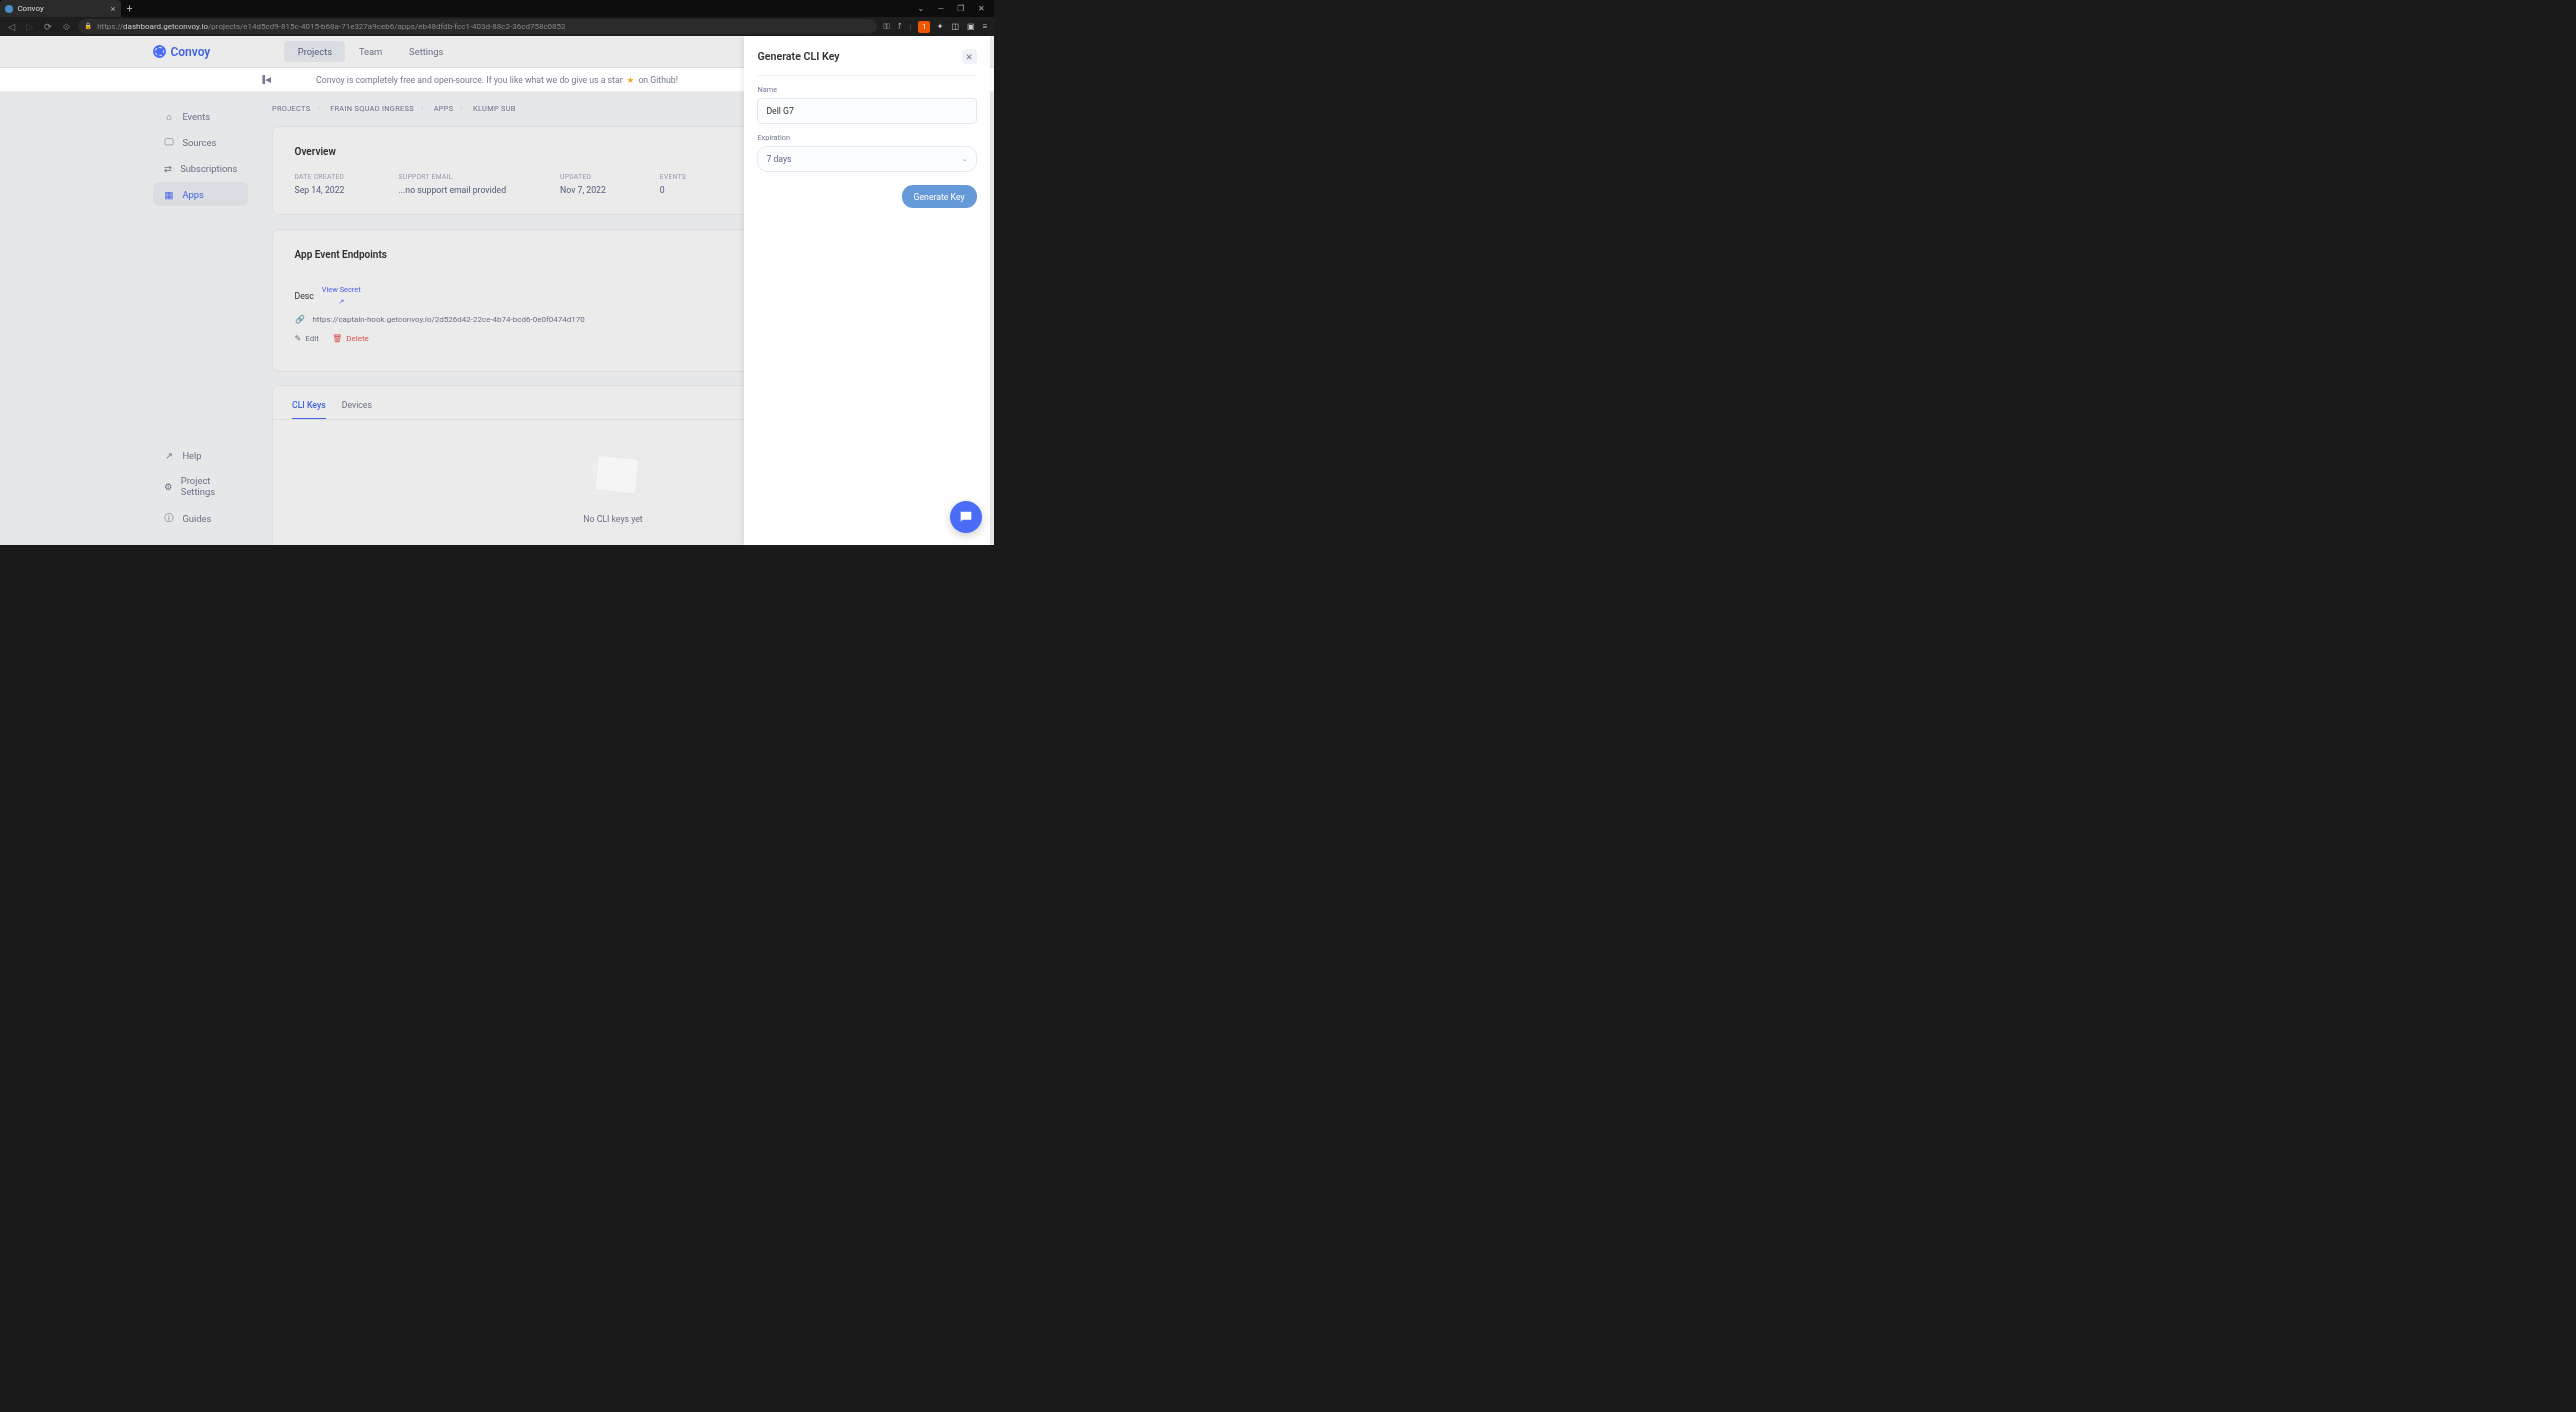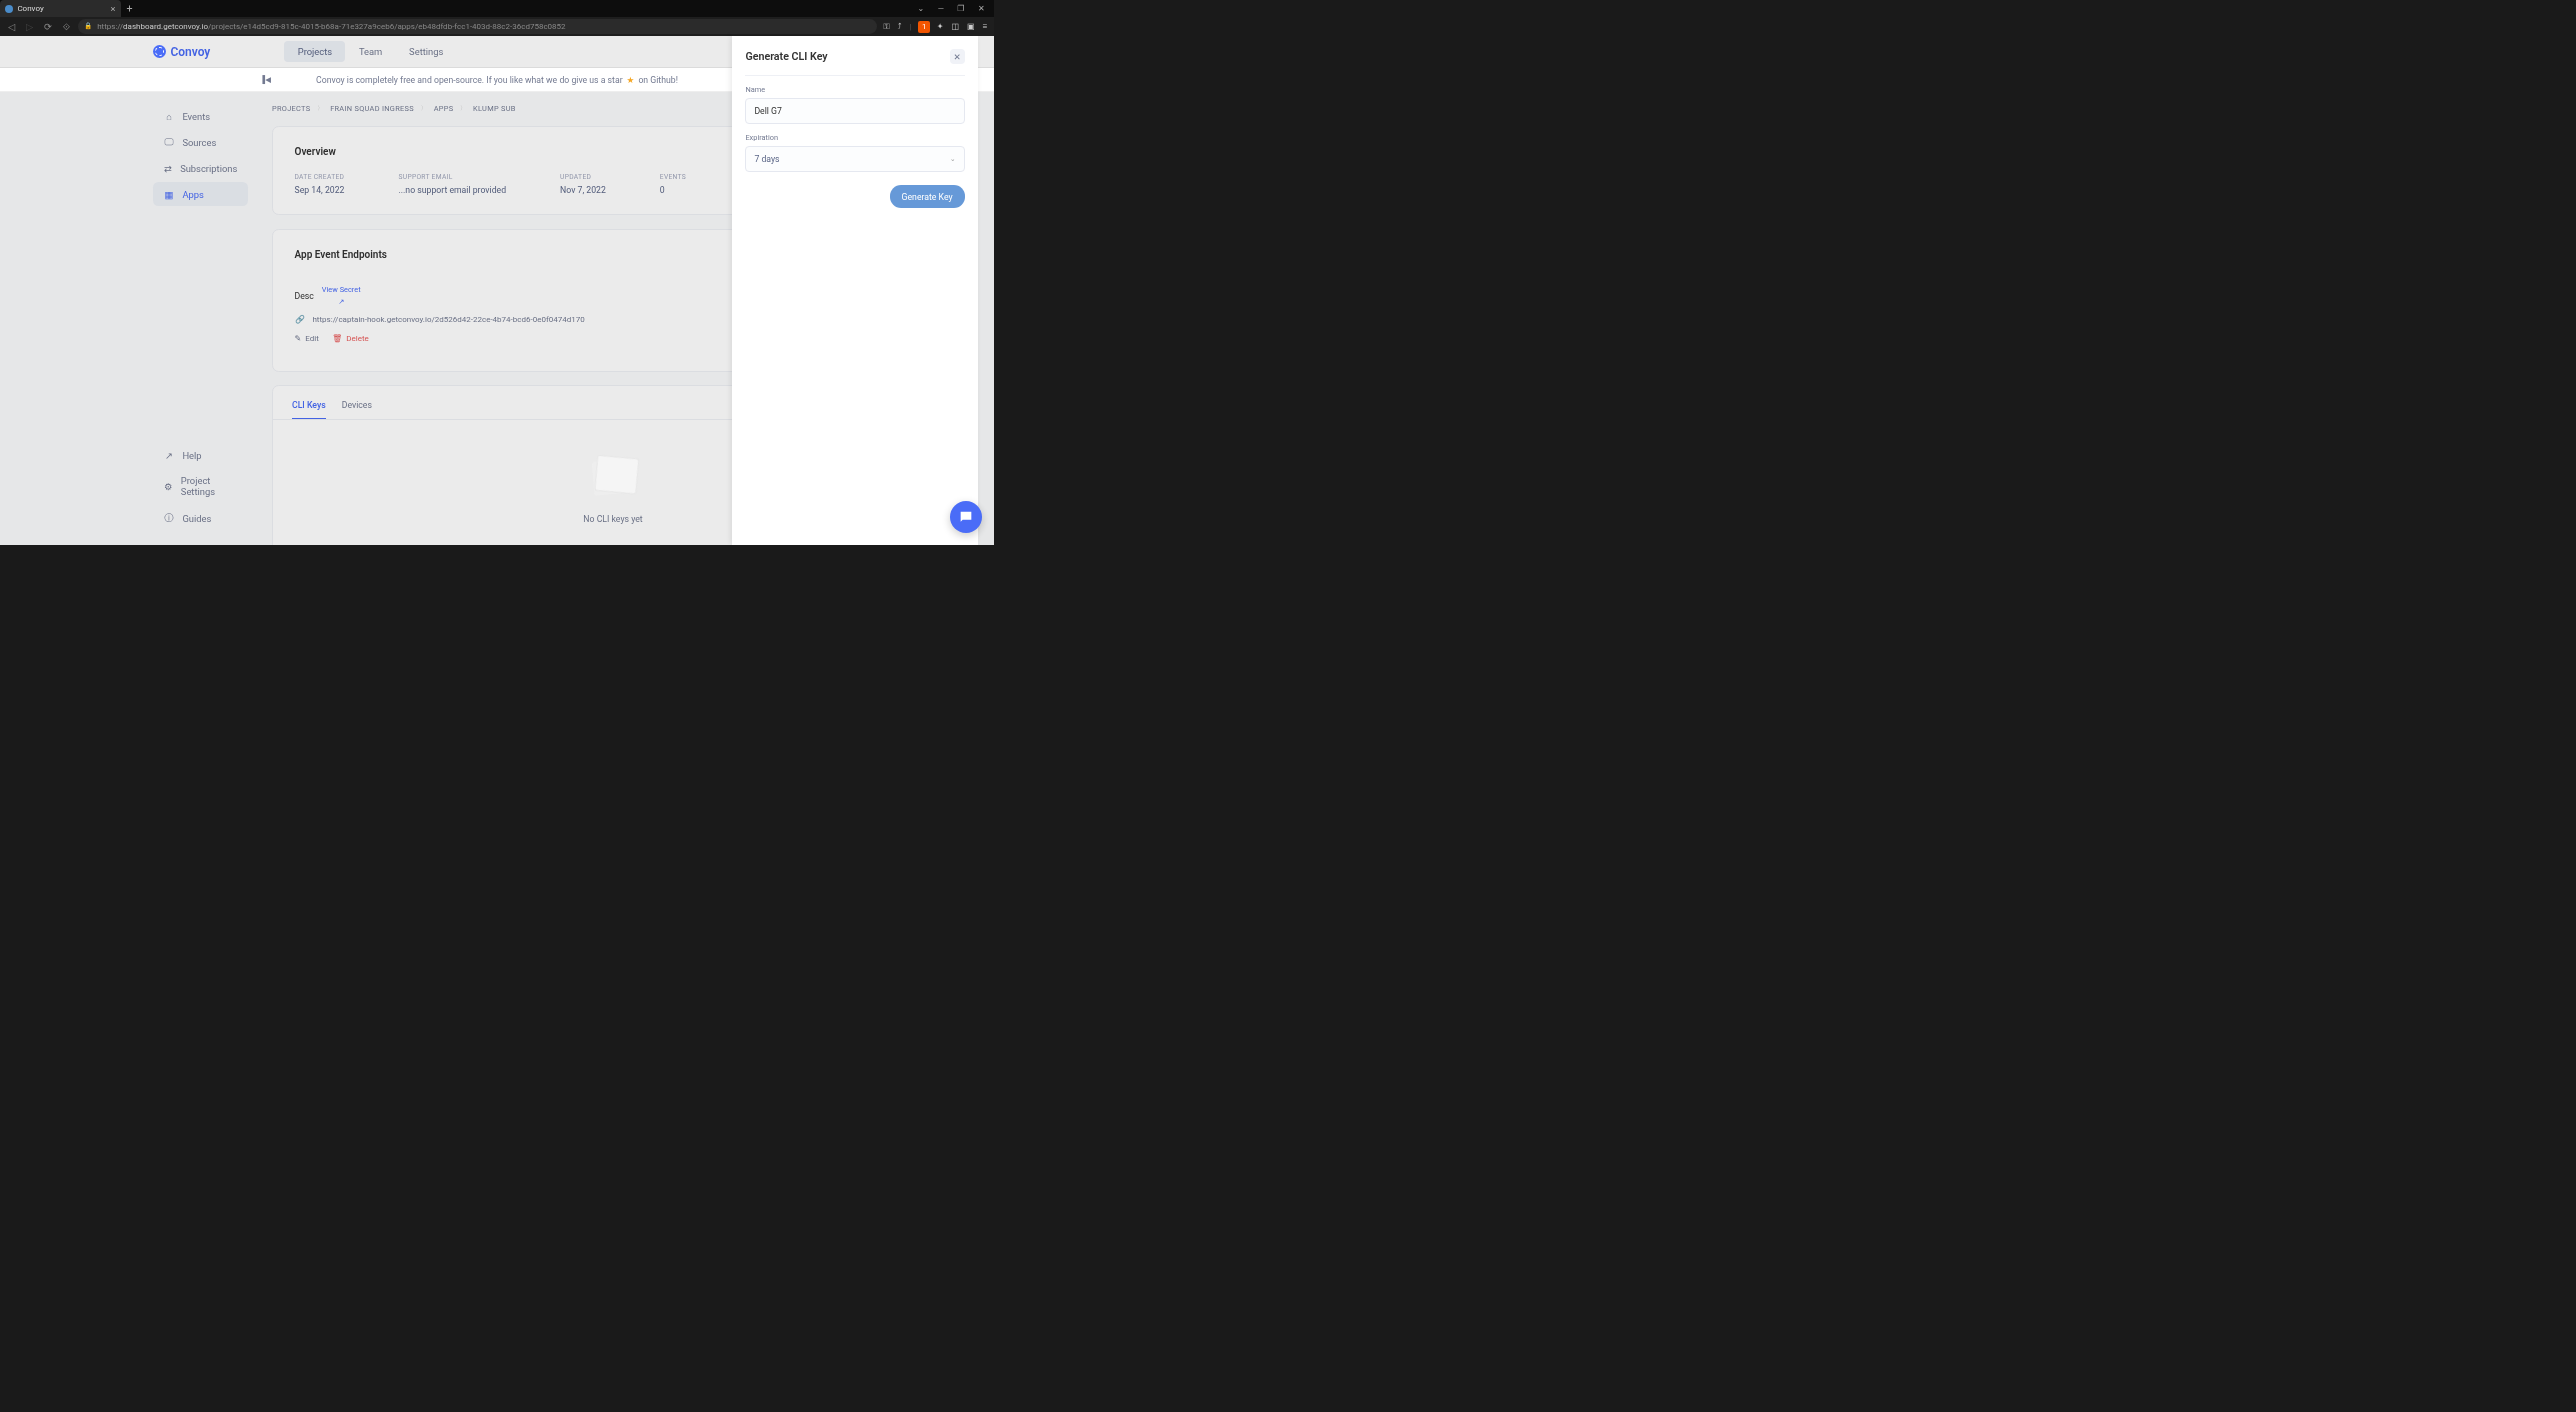--- a/index.html
+++ b/index.html
@@ -75,27 +75,27 @@
 .tab-item.active { color: #4a6cf7; border-bottom-color: #4a6cf7; font-weight: 500; }
 
 .empty-state { padding: 40px 0; text-align: center; color: #737a91; font-size: 8.7px; }
 .empty-illustration { width: 40px; height: 34px; margin: 0 auto 20px; background: #f0f0f0; border-radius: 2.7px; position: relative; transform: rotate(-5deg); opacity: 0.7; }
 .empty-illustration::after { content: ''; position: absolute; top: -2.7px; left: 2.7px; width: 40px; height: 34px; background: #fafafa; border: 0.7px solid #e5e5e5; border-radius: 2.7px; transform: rotate(10deg); }
 
 
 .overlay-dim { position: absolute; top: 0; left: 0; right: 0; bottom: 0; background: rgba(0,0,0,0.08); pointer-events: none; }
 
 
-.drawer { position: absolute; top: 36px; right: 16px; width: 246px; height: calc(545px - 36px); background: #fff; box-shadow: -1.3px 0 6.7px rgba(0,0,0,0.1); padding: 13.4px; z-index: 10; }
+.drawer { position: absolute; top: 36px; right: 4px; width: 246px; height: calc(545px - 36px); background: #fff; box-shadow: -1.3px 0 6.7px rgba(0,0,0,0.1); padding: 13.4px; z-index: 10; }
 .drawer-head { display: flex; align-items: center; justify-content: space-between; margin-bottom: 4px; padding-bottom: 10.7px; border-bottom: 0.7px solid #eef0f5; }
 .drawer-title { font-size: 10.7px; font-weight: 600; color: #333; }
 .drawer-close { width: 14.8px; height: 14.8px; border-radius: 4px; background: #f0f2f7; display: flex; align-items: center; justify-content: center; cursor: pointer; color: #737a91; font-size: 8.7px; }
 .field-label { font-size: 7.4px; color: #737a91; margin: 9.4px 0 4px; }
 .text-input { width: 100%; height: 25.5px; border: 0.7px solid #e5e8f0; border-radius: 4px; padding: 0 8px; font-size: 8.7px; color: #333; background: #fcfdfe; outline: none;}
-.select-box { width: 100%; height: 25.5px; border: 0.7px solid #e5e8f0; border-radius: 4px; padding: 0 8px; font-size: 8.7px; color: #5a6586; background: #fcfdfe; display: flex; align-items: center; justify-content: space-between; cursor: pointer; }
+.select-box { width: 100%; height: 25.5px; border: 0.7px solid #e5e8f0; border-radius: 10px; padding: 0 8px; font-size: 8.7px; color: #5a6586; background: #fcfdfe; display: flex; align-items: center; justify-content: space-between; cursor: pointer; }
 .generate-btn { margin-top: 13.4px; float: right; background: #6699d8; color: white; border: none; padding: 6.7px 12px; border-radius: 11px; font-size: 8.7px; cursor: pointer; }
 
 
 .chat-bubble { position: absolute; bottom: 12px; right: 12px; width: 32px; height: 32px; border-radius: 50%; background: #4a6cf7; display: flex; align-items: center; justify-content: center; color: white; font-size: 14.8px; z-index: 20; cursor: pointer; box-shadow: 0 2.7px 8px rgba(0,0,0,0.2); }
 </style>
 </head>
 <body>
 
 <div class="browser-chrome">
   <div class="tab-bar">

